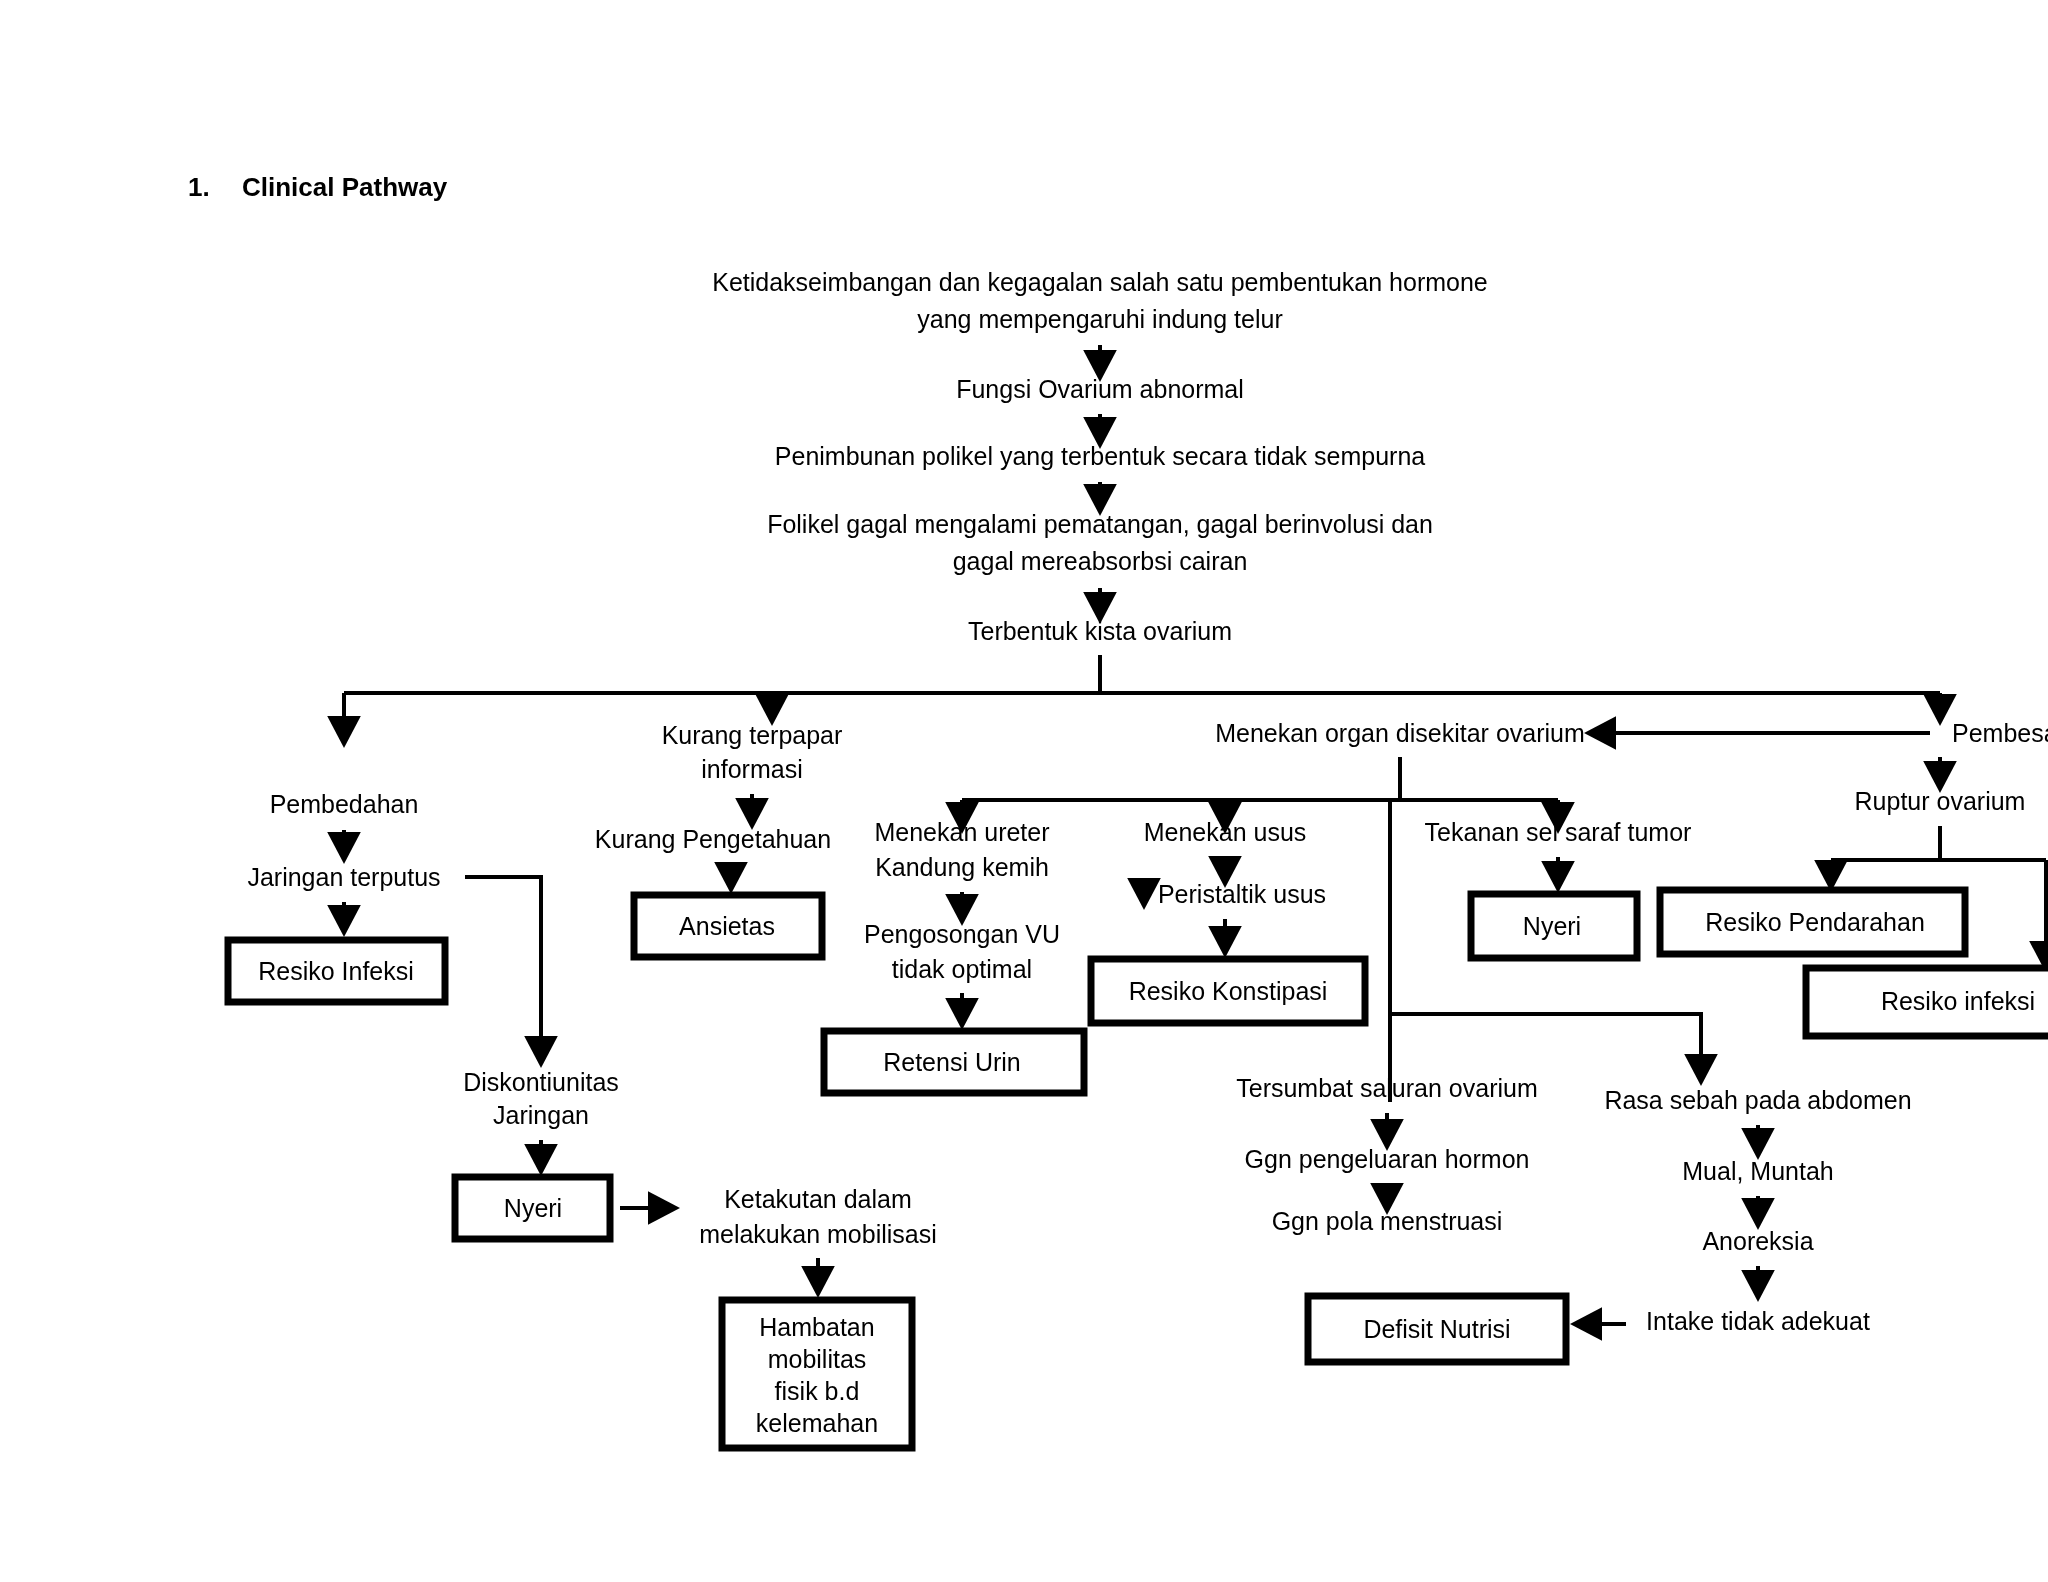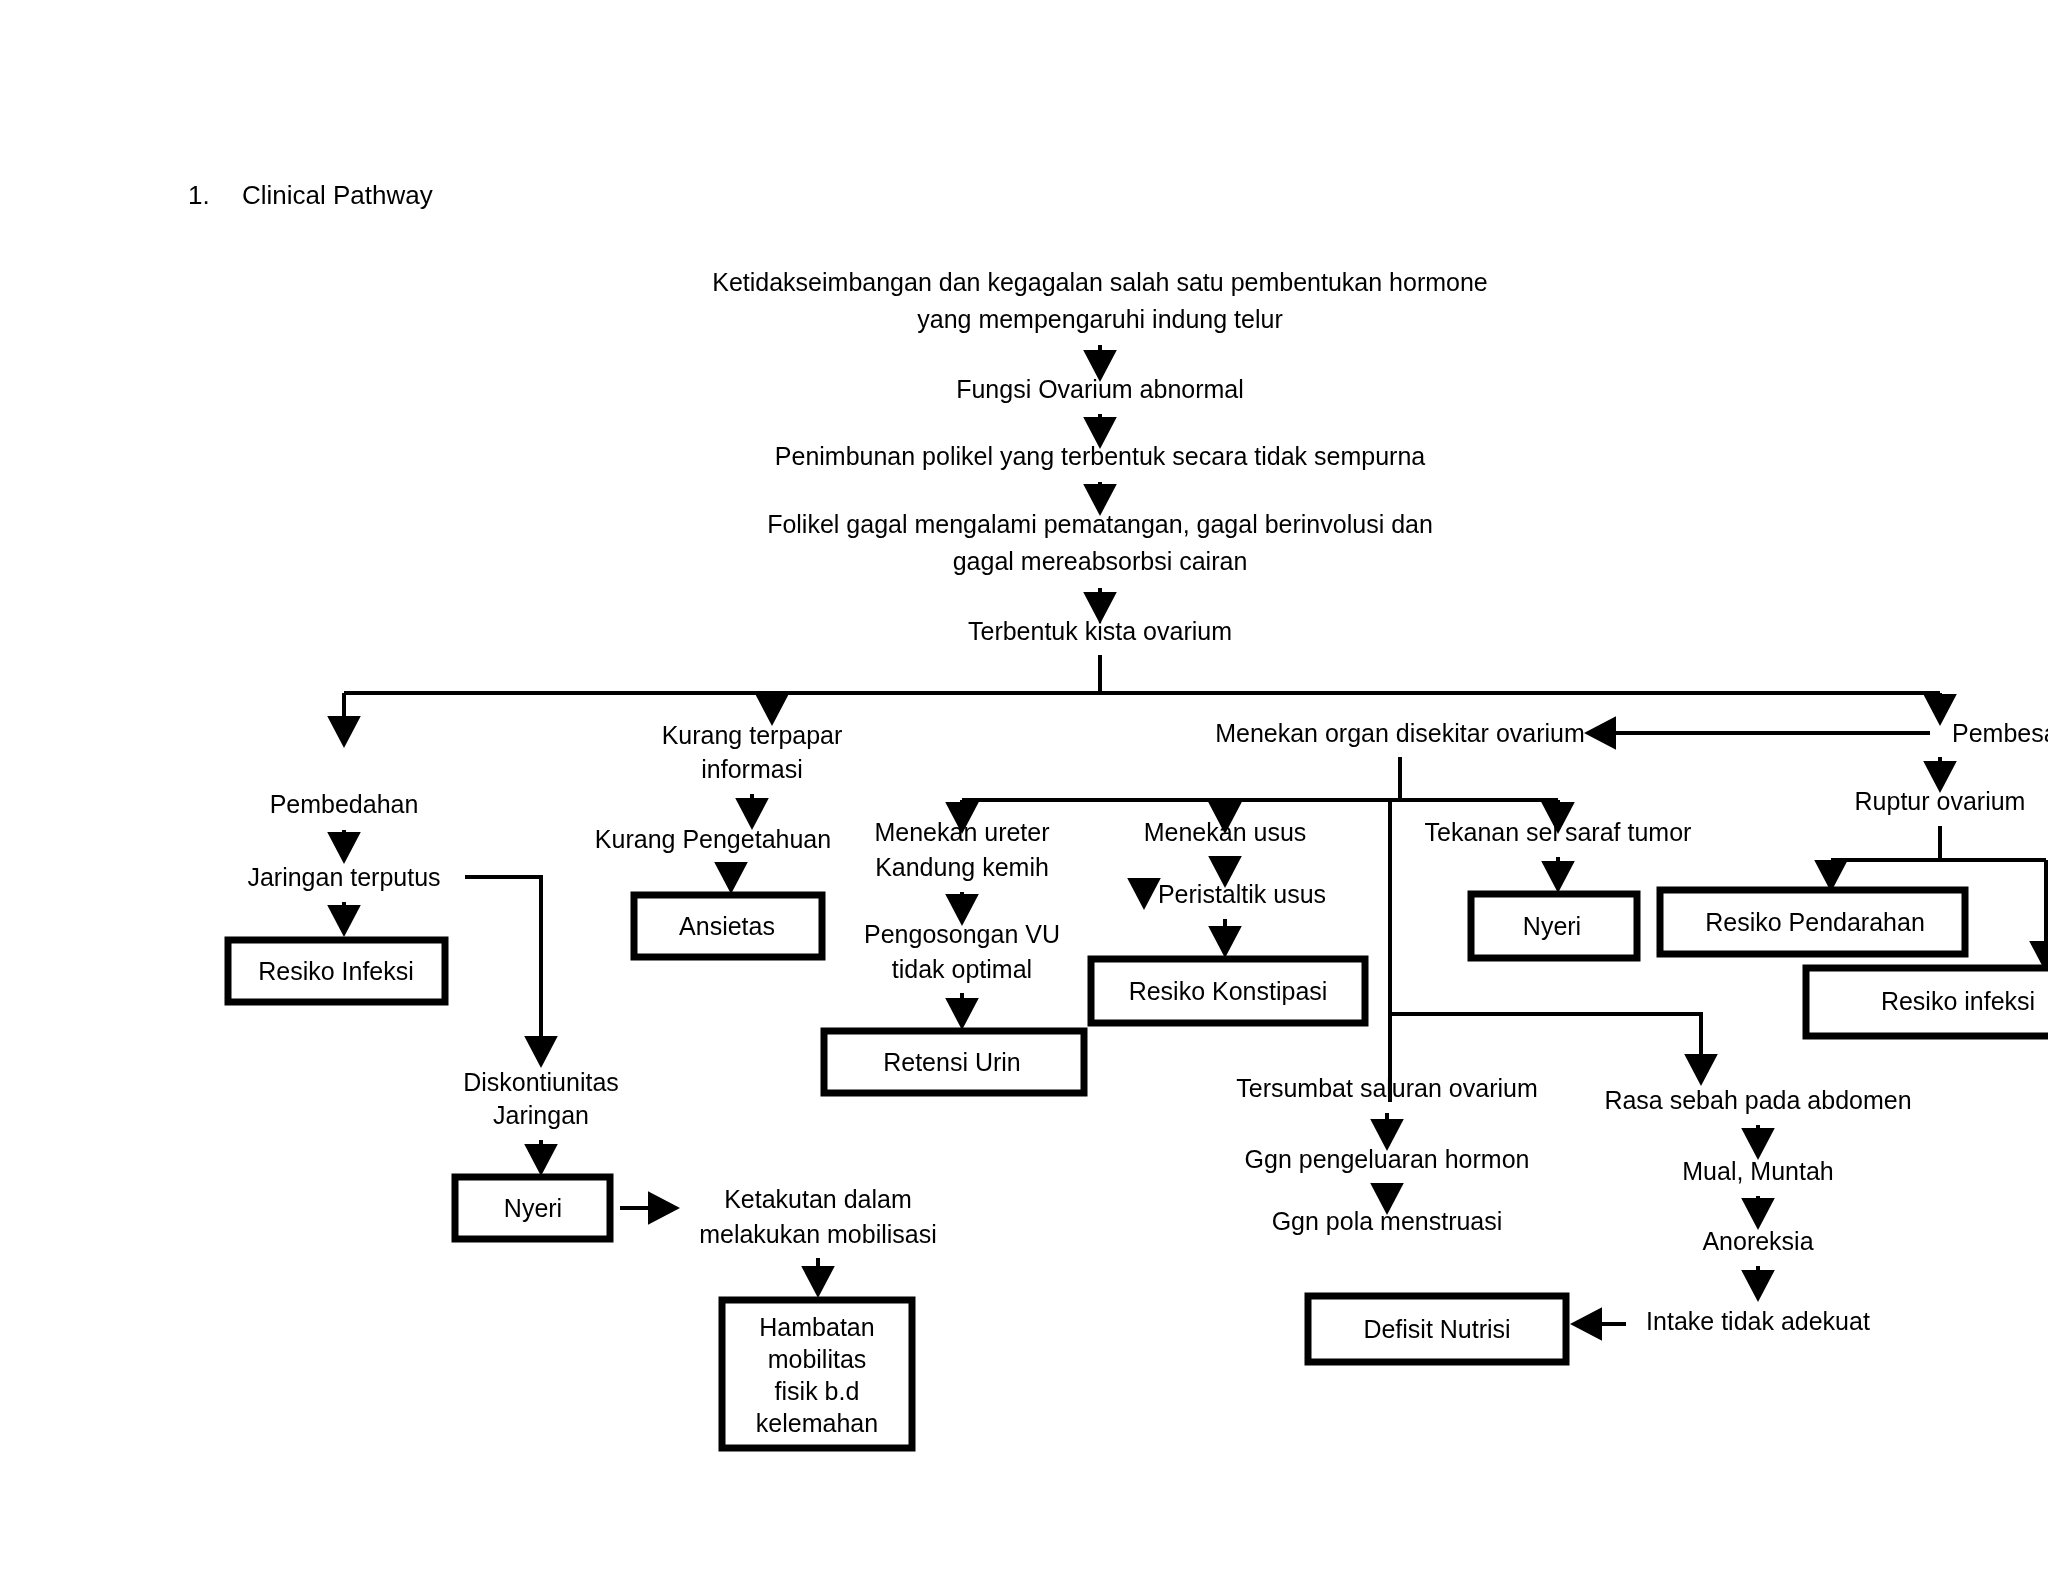--- a/index.html
+++ b/index.html
@@ -17,24 +17,25 @@
   }
   #page-root {
     position: absolute;
     left: 0; top: 0;
     width: 2048px;
     height: 1582px;
   }
   .heading {
     position: absolute;
     left: 188px;
-    top: 180px;
+    top: 172px;
     font-size: 26px;
     color: #000;
     white-space: nowrap;
+    font-weight: bold;
   }
   .heading .num {
     display: inline-block;
     width: 54px;
   }
   svg#flow {
     position: absolute;
     left: 0;
     top: 0;
     width: 2048px;

